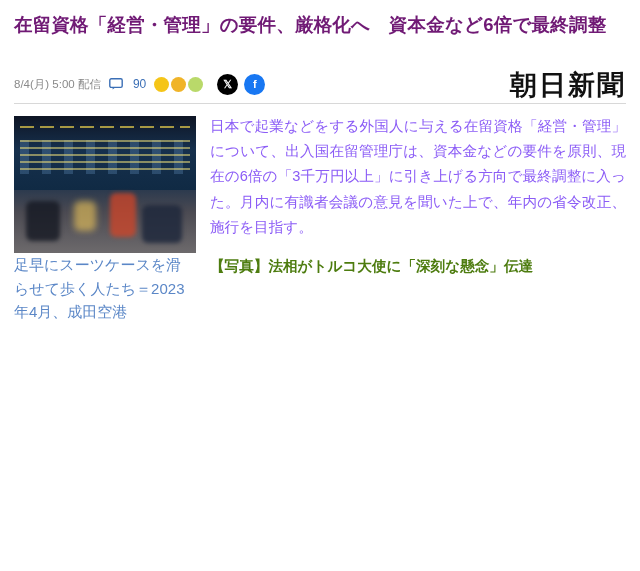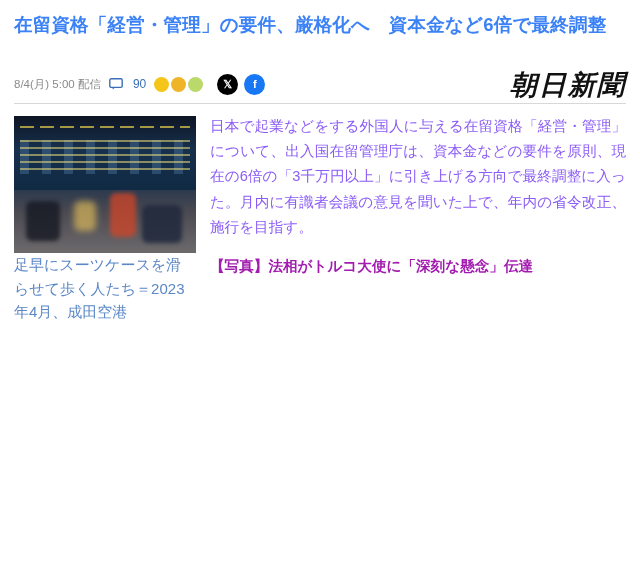--- a/index.html
+++ b/index.html
@@ -20,21 +20,21 @@
     height: 571px;
     position: relative;
     box-sizing: border-box;
     padding: 10px 14px 0 14px;
   }
   .headline {
     font-size: 18.5px;
     font-weight: bold;
     line-height: 1.42;
     letter-spacing: 0.2px;
-    color: #3b82f6;
+    color: #701a75;
     margin: 2px 0 10px 0;
   }
   .meta-row {
     display: flex;
     align-items: center;
     gap: 8px;
     height: 26px;
     margin-bottom: 6px;
     position: relative;
     margin-top: 33px;
@@ -88,21 +88,20 @@
   .brand {
     position: absolute;
     right: 0;
     top: -4px;
     font-family: "Liberation Serif", serif;
     font-size: 27px;
     font-weight: bold;
     letter-spacing: 2px;
     color: #111111;
     white-space: nowrap;
-    font-style: italic;
   }
   .divider {
     border: 0;
     border-top: 1px solid #d8d8d8;
     margin: 4px 0 10px 0;
   }
   .content {
     position: relative;
   }
   .figure {
@@ -169,21 +168,21 @@
     font-size: 14.6px;
     line-height: 1.72;
     color: #8b5cf6;
     text-align: justify;
     margin: 0 0 14px 0;
   }
   .body-text.indent { text-indent: 1em; }
   .related-link {
     font-size: 14.6px;
     line-height: 1.72;
-    color: #a21caf;
+    color: #4d7c0f;
     font-weight: bold;
     margin: 0 0 14px 0;
     cursor: pointer;
   }
   .clearfix::after { content: ""; display: block; clear: both; }
 </style>
 </head>
 <body>
 
 <div class="page">

